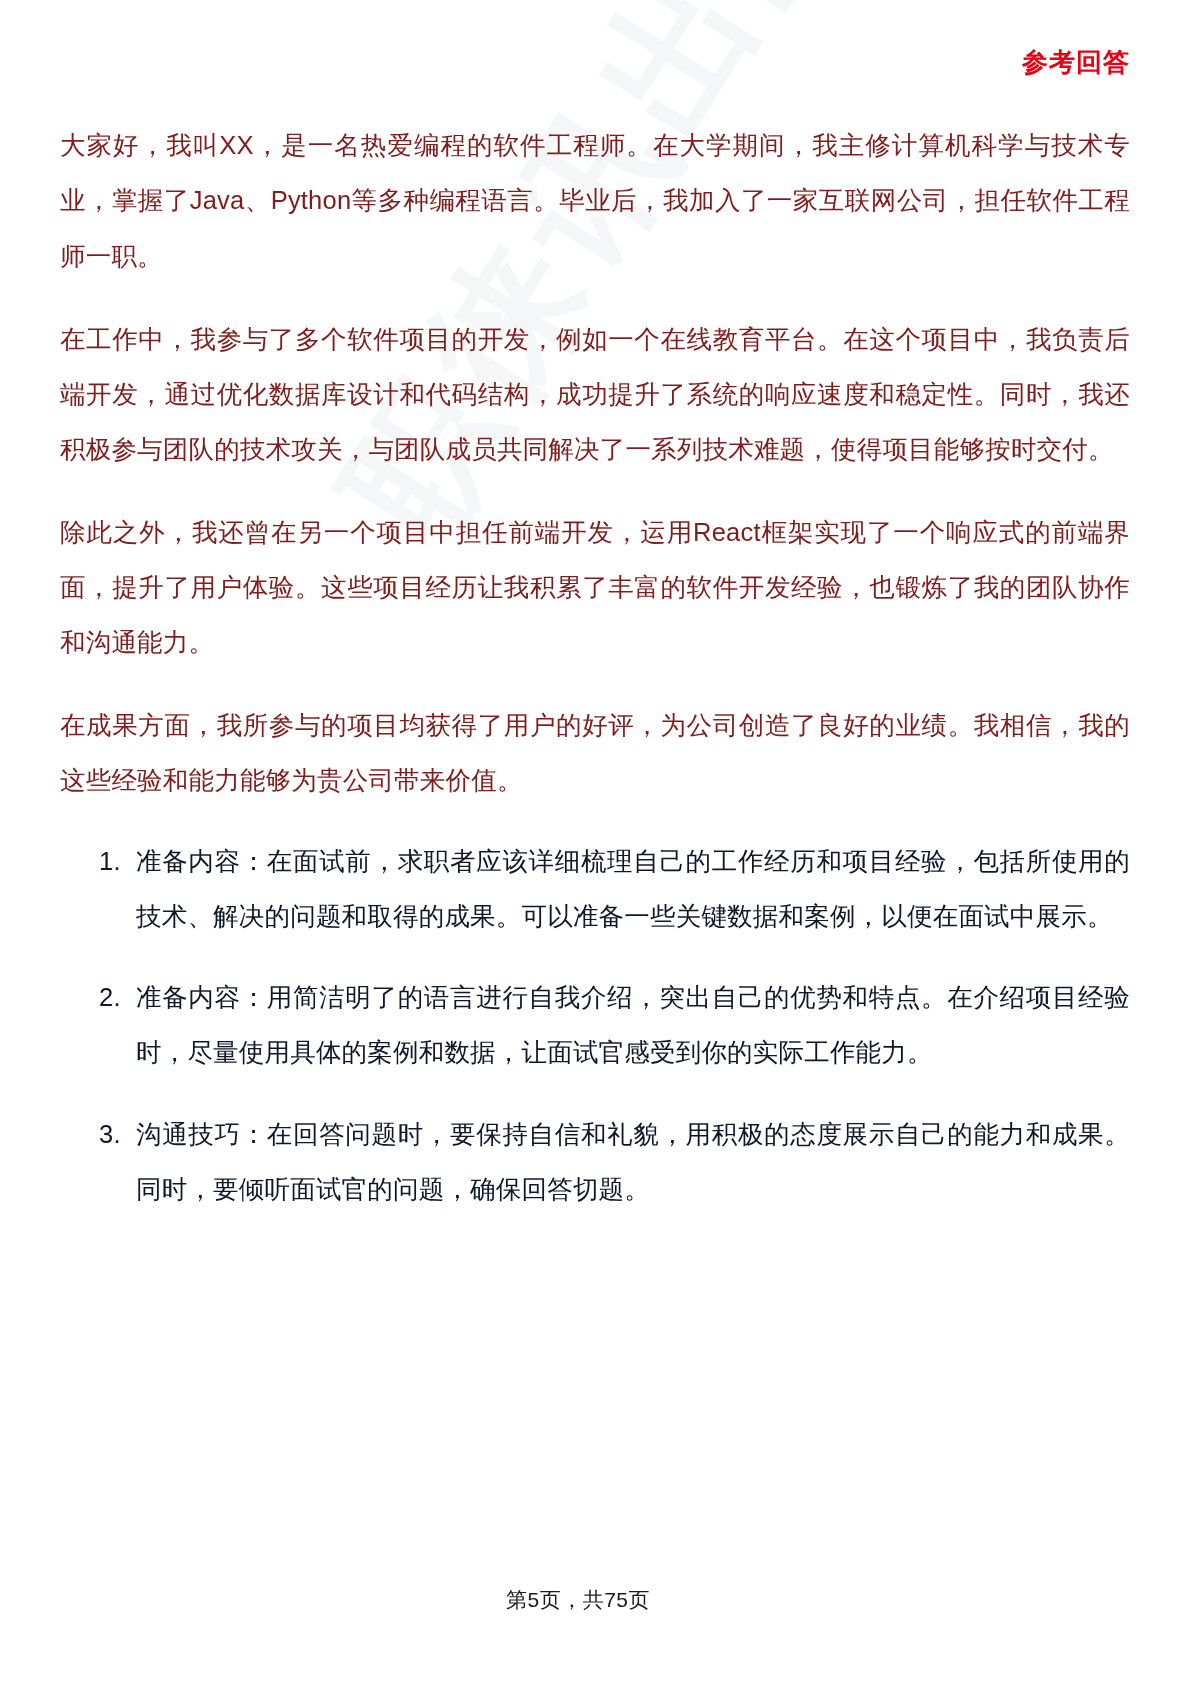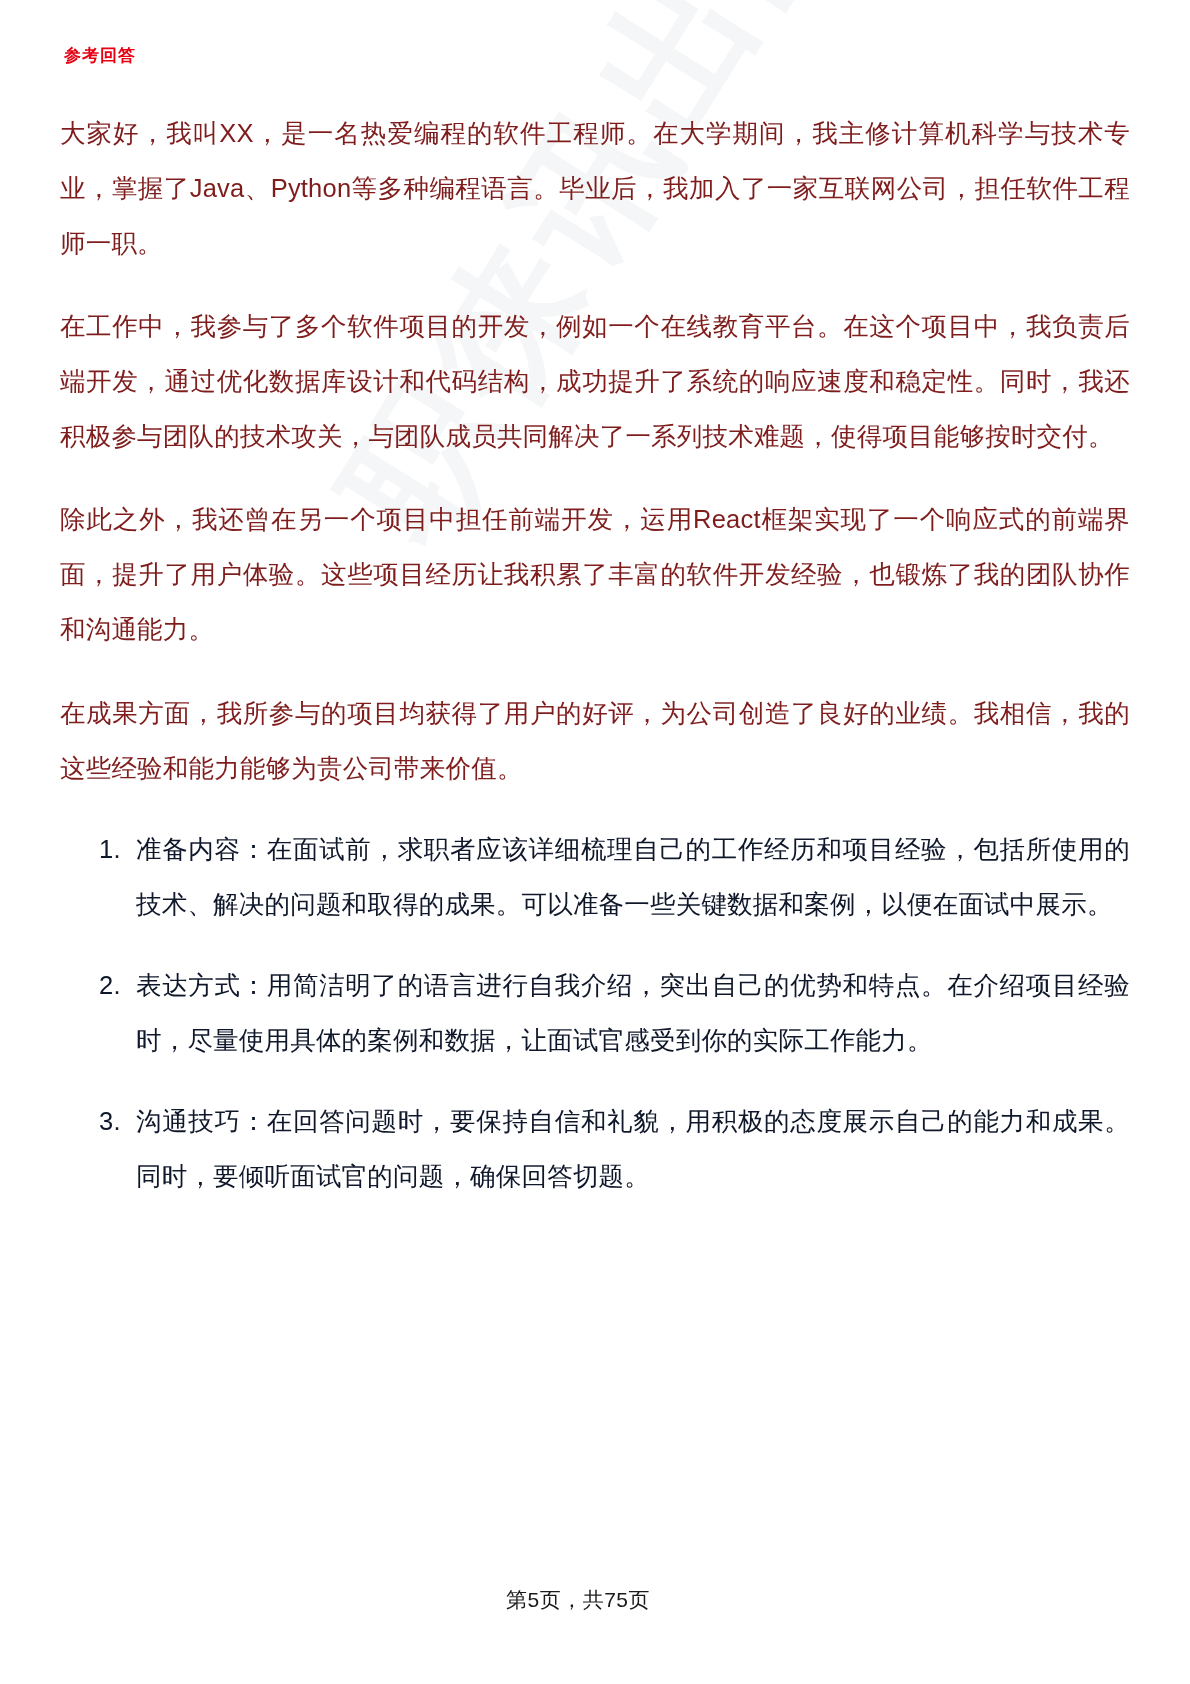--- a/index.html
+++ b/index.html
@@ -50,27 +50,28 @@
 
   
   .content {
     position: relative;
     z-index: 2;
     padding: 0 60px;
   }
 
   .doc-title {
     color: #e60012;
-    font-size: 17px;
+    font-size: 26px;
     font-weight: 700;
     margin: 0;
     padding-top: 44px;
     padding-left: 4px;
     letter-spacing: 1px;
     line-height: 1.4;
+    text-align: right;
   }
 
   .para {
     font-size: 25.5px;
     line-height: 2.16;
     color: #7f1d1d;
     margin: 0;
     padding: 0;
     text-align: justify;
     text-justify: inter-ideograph;
@@ -128,21 +129,21 @@
 
     <p class="para para-gap">在工作中，我参与了多个软件项目的开发，例如一个在线教育平台。在这个项目中，我负责后端开发，通过优化数据库设计和代码结构，成功提升了系统的响应速度和稳定性。同时，我还积极参与团队的技术攻关，与团队成员共同解决了一系列技术难题，使得项目能够按时交付。</p>
 
     <p class="para para-gap">除此之外，我还曾在另一个项目中担任前端开发，运用React框架实现了一个响应式的前端界面，提升了用户体验。这些项目经历让我积累了丰富的软件开发经验，也锻炼了我的团队协作和沟通能力。</p>
 
     <p class="para para-gap">在成果方面，我所参与的项目均获得了用户的好评，为公司创造了良好的业绩。我相信，我的这些经验和能力能够为贵公司带来价值。</p>
 
 
     <ol class="tips-list">
       <li>准备内容：在面试前，求职者应该详细梳理自己的工作经历和项目经验，包括所使用的技术、解决的问题和取得的成果。可以准备一些关键数据和案例，以便在面试中展示。</li>
-      <li>表达方式：用简洁明了的语言进行自我介绍，突出自己的优势和特点。在介绍项目经验时，尽量使用具体的案例和数据，让面试官感受到你的实际工作能力。</li>
+      <li>准备内容：用简洁明了的语言进行自我介绍，突出自己的优势和特点。在介绍项目经验时，尽量使用具体的案例和数据，让面试官感受到你的实际工作能力。</li>
       <li>沟通技巧：在回答问题时，要保持自信和礼貌，用积极的态度展示自己的能力和成果。同时，要倾听面试官的问题，确保回答切题。</li>
     </ol>
 
   </div>
 
   <div class="footer">第5页，共75页</div>
 
 </div>
 
 </body></html>

